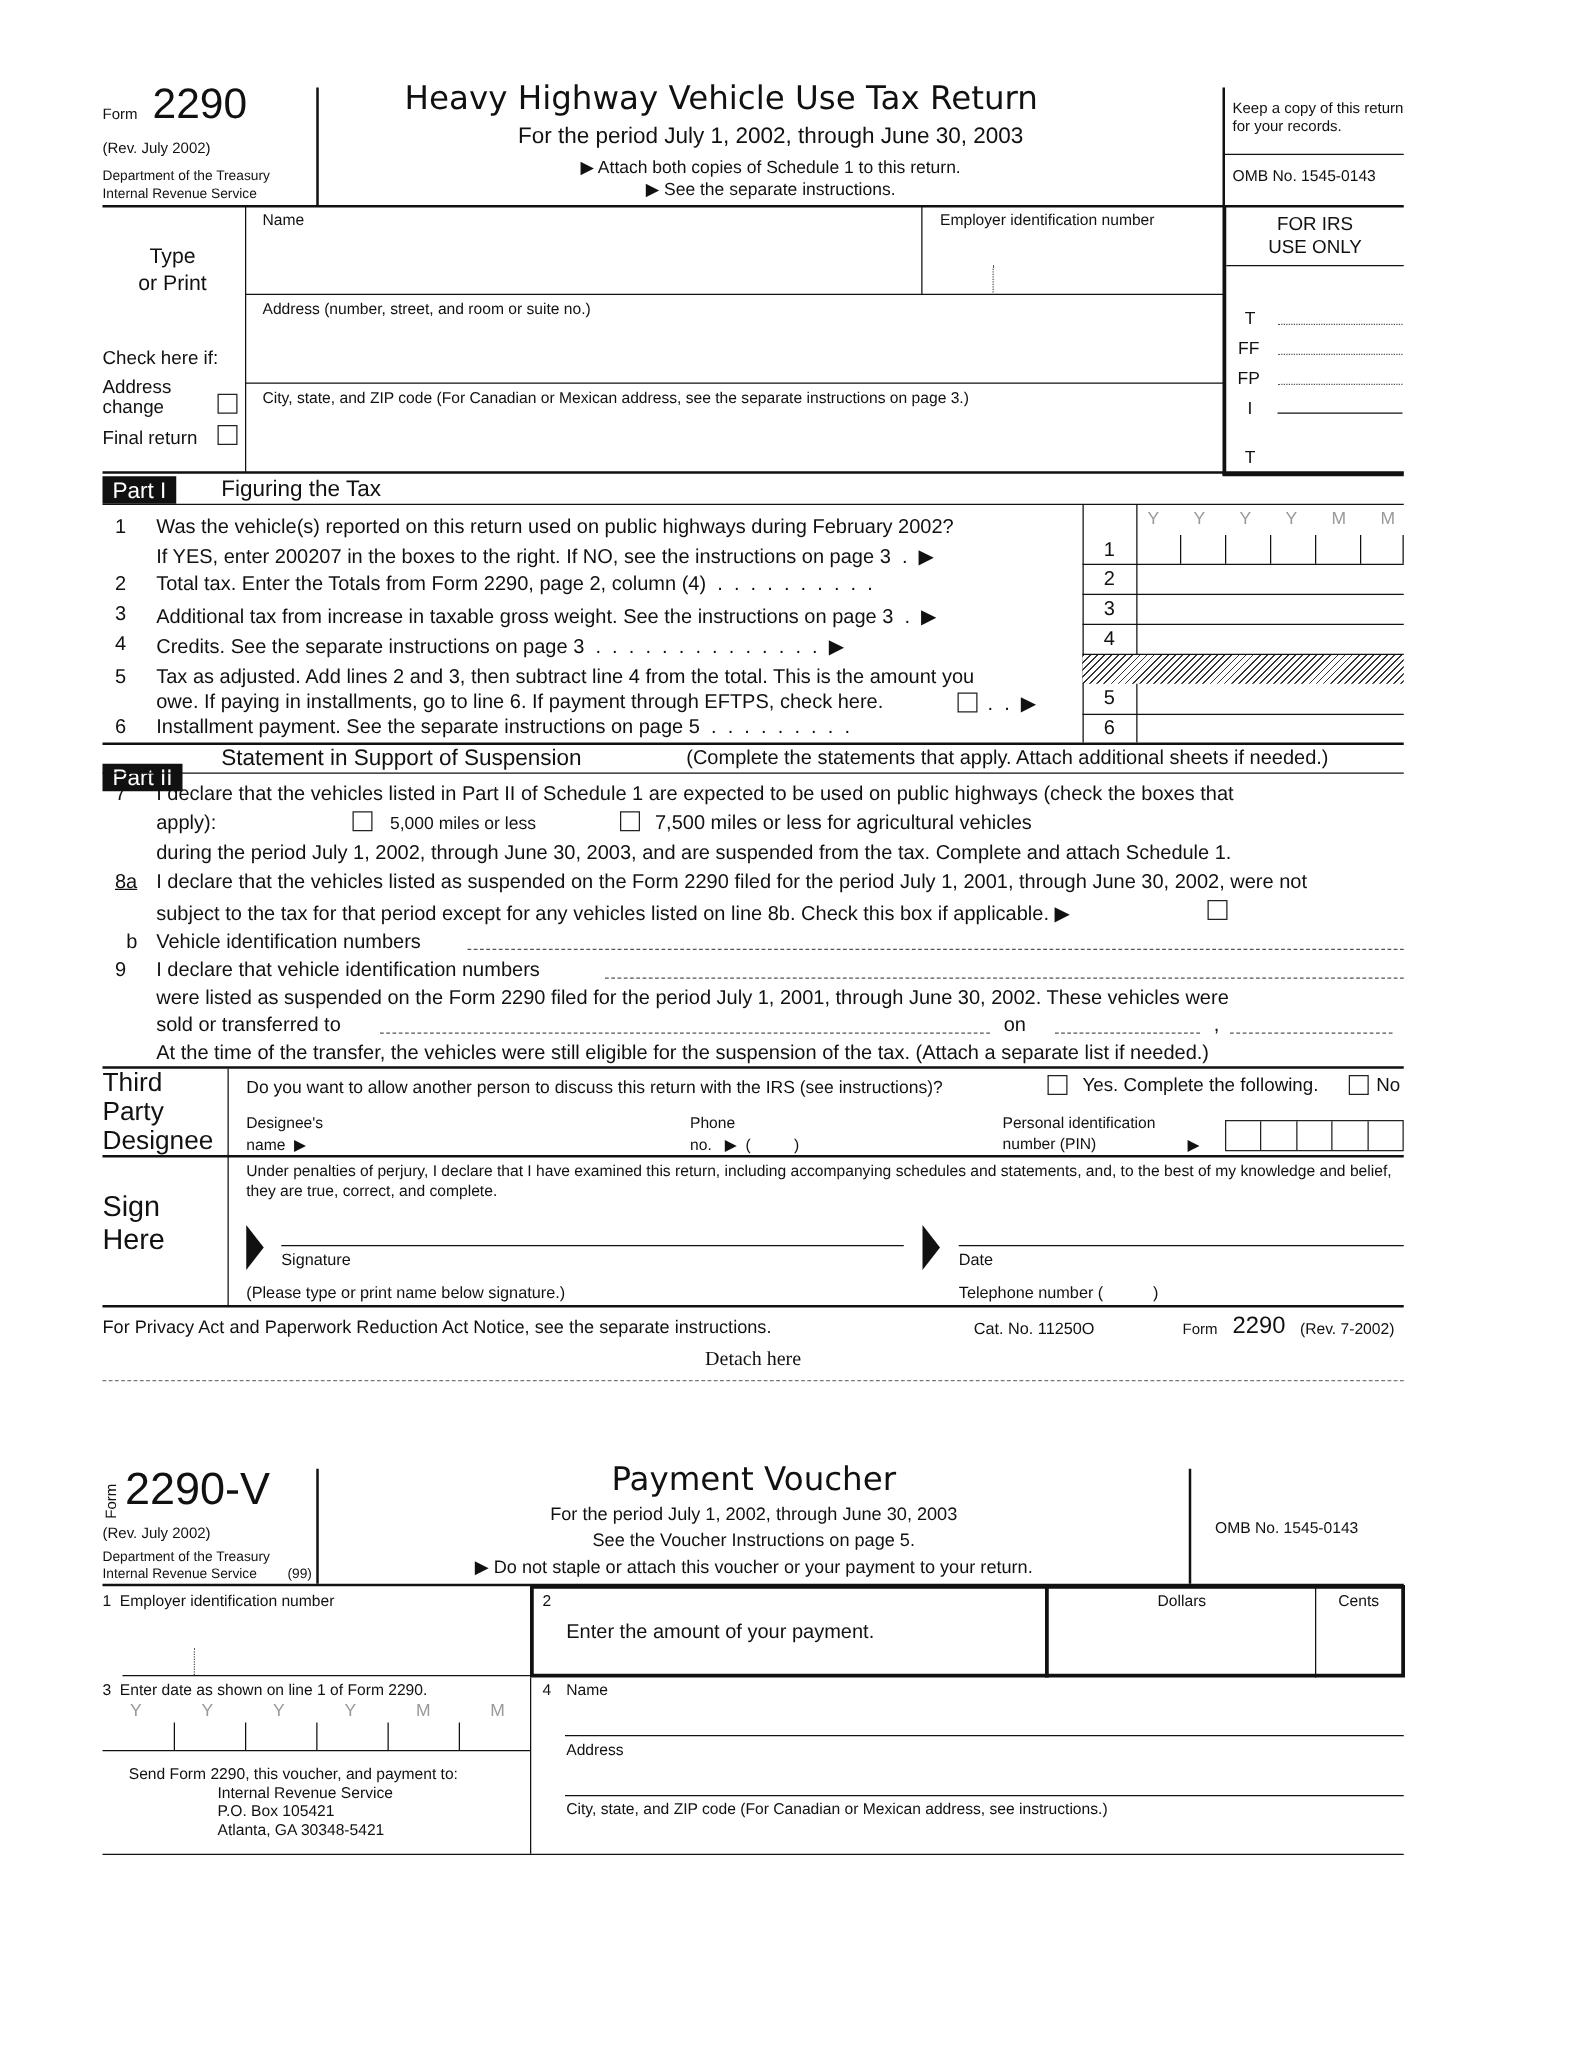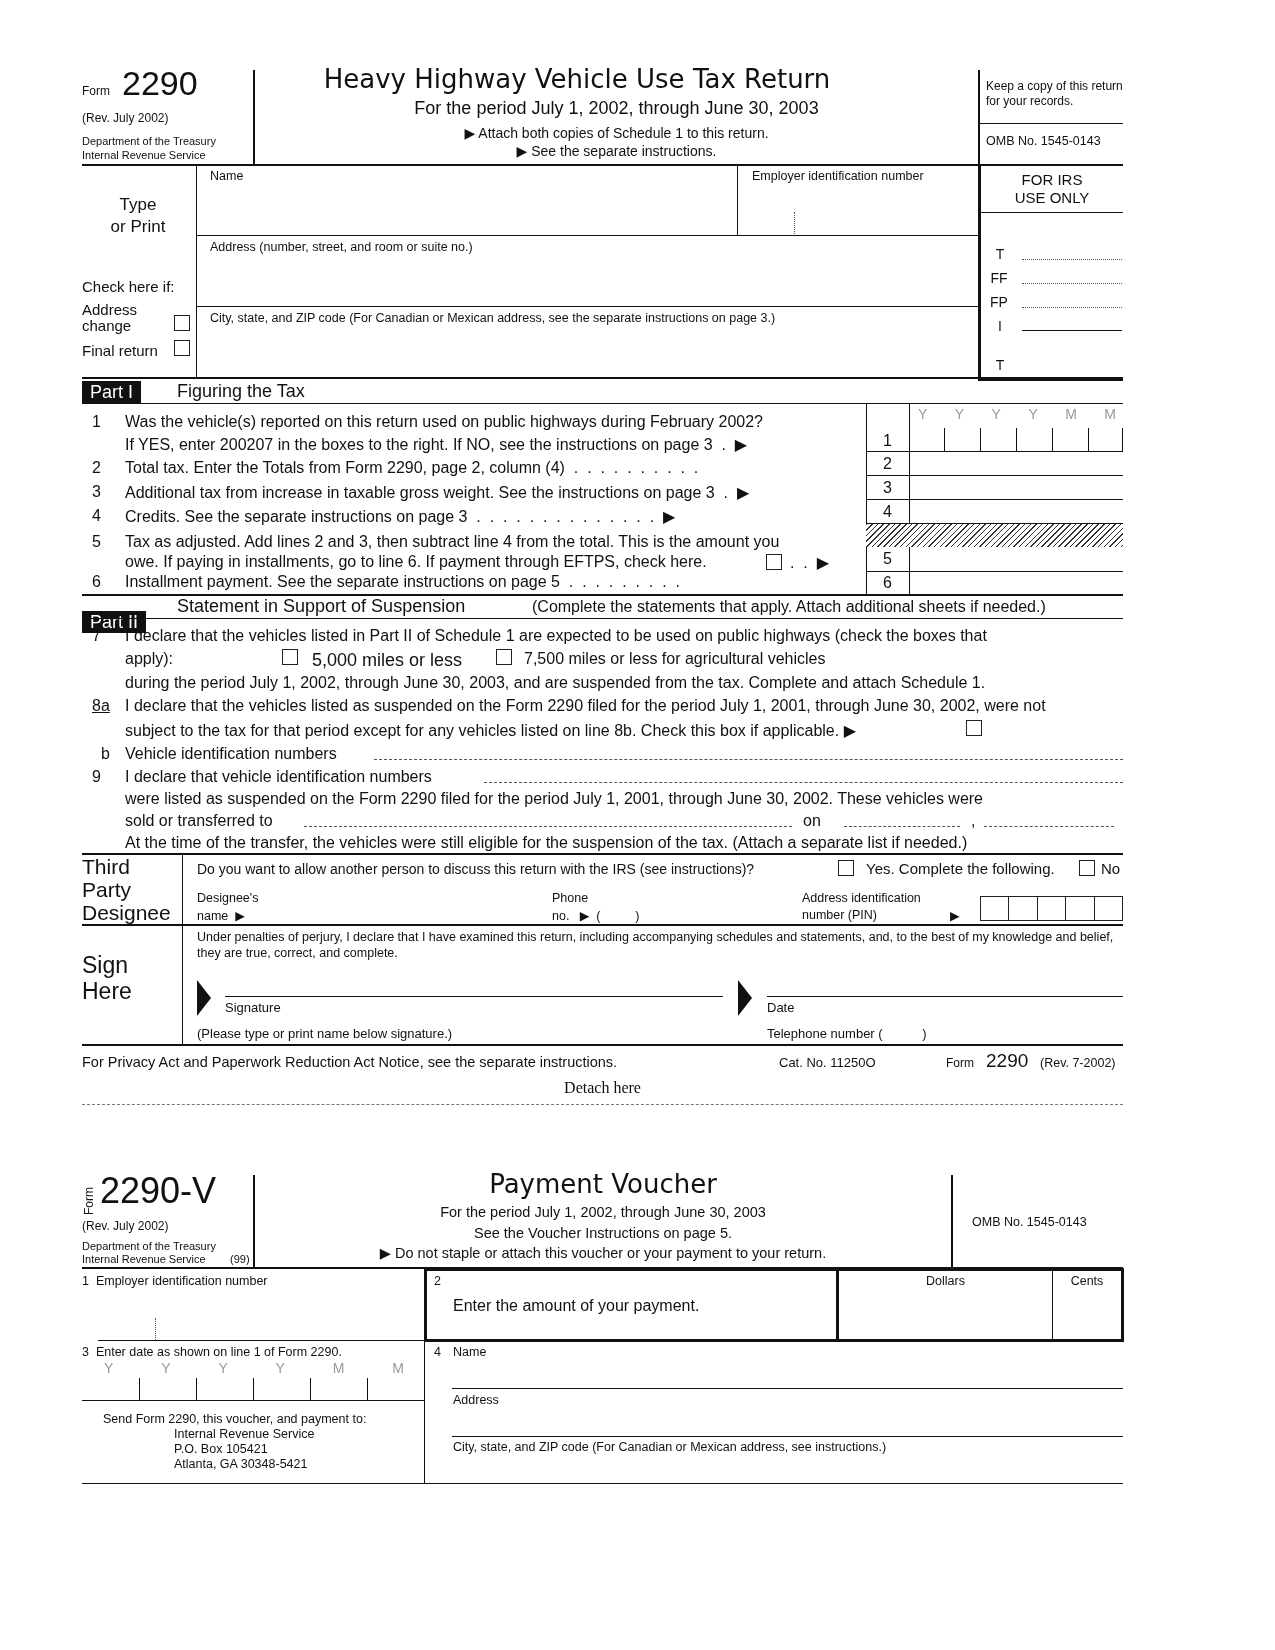--- a/index.html
+++ b/index.html
@@ -144,28 +144,28 @@
   <div class="hr" style="left:866px;top:571px;width:257px;"></div>
 
   <div class="abs" style="left:92px;top:573px;font-size:16px;">6</div>
   <div class="abs" style="left:125px;top:573px;font-size:16px;white-space:pre;">Installment payment. See the separate instructions on page 5  .  .  .  .  .  .  .  .  .</div>
   <div class="abs" style="left:866px;width:43px;top:574px;text-align:center;font-size:16px;">6</div>
   <div class="abs" style="left:911px;top:572px;width:212px;height:21px;"></div>
 
   <div class="hr thick" style="left:82px;top:594px;width:1041px;"></div>
   <div class="part-label" style="left:82px;top:596px;margin-top:15px;">Part II</div>
   <div class="abs" style="left:177px;top:596px;font-size:18px;">Statement in Support of Suspension</div>
-  <div class="abs" style="left:532px;top:598px;font-size:16px;">(Complete the statements that apply. Attach additional sheets if needed.)</div>
+  <div class="abs" style="left:549px;top:598px;font-size:16px;">(Complete the statements that apply. Attach additional sheets if needed.)</div>
   <div class="hr" style="left:82px;top:618px;width:1041px;"></div>
 
   <div class="abs" style="left:92px;top:627px;font-size:16px;">7</div>
   <div class="abs" style="left:125px;top:627px;font-size:16px;">I declare that the vehicles listed in Part II of Schedule 1 are expected to be used on public highways (check the boxes that</div>
   <div class="abs" style="left:125px;top:650px;font-size:16px;">apply):</div>
   <div class="box" style="left:282px;top:649px;"></div>
-  <div class="abs" style="left:312px;top:650px;font-size:18px;">5,000 miles or less</div>
+  <div class="abs" style="left:312px;top:650px;font-size:14px;">5,000 miles or less</div>
   <div class="box" style="left:496px;top:649px;"></div>
   <div class="abs" style="left:524px;top:650px;font-size:16px;">7,500 miles or less for agricultural vehicles</div>
   <div class="abs" style="left:125px;top:674px;font-size:16px;">during the period July 1, 2002, through June 30, 2003, and are suspended from the tax. Complete and attach Schedule 1.</div>
 
   <div class="abs" style="left:92px;top:697px;font-size:16px;text-decoration:underline;">8a</div>
   <div class="abs" style="left:125px;top:697px;font-size:16px;">I declare that the vehicles listed as suspended on the Form 2290 filed for the period July 1, 2001, through June 30, 2002, were not</div>
   <div class="abs" style="left:125px;top:721px;font-size:16px;">subject to the tax for that period except for any vehicles listed on line 8b. Check this box if applicable. ▶</div>
   <div class="box" style="left:966px;top:720px;"></div>
 
   <div class="abs" style="left:101px;top:745px;font-size:16px;">b</div>
@@ -196,21 +196,21 @@
   <div class="abs" style="left:866px;top:860px;font-size:15px;">Yes. Complete the following.</div>
   <div class="box" style="left:1079px;top:860px;"></div>
   <div class="abs" style="left:1101px;top:860px;font-size:15px;">No</div>
 
   <div class="abs" style="left:197px;top:891px;font-size:12.5px;">Designee's</div>
   <div class="abs" style="left:197px;top:908px;font-size:12.5px;white-space:pre;">name  ▶</div>
   <div class="abs" style="left:275px;top:895px;width:270px;height:26px;"></div>
   <div class="abs" style="left:552px;top:891px;font-size:12.5px;">Phone</div>
   <div class="abs" style="left:552px;top:908px;font-size:12.5px;white-space:pre;">no.   ▶  (          )</div>
   <div class="abs" style="left:625px;top:895px;width:170px;height:26px;"></div>
-  <div class="abs" style="left:802px;top:891px;font-size:12.5px;">Address identification</div>
+  <div class="abs" style="left:802px;top:891px;font-size:12.5px;">Personal identification</div>
   <div class="abs" style="left:802px;top:908px;font-size:12.5px;">number (PIN)</div>
   <div class="abs" style="left:950px;top:908px;font-size:12.5px;">▶</div>
   <div class="abs" style="left:980px;top:896px;width:143px;height:25px;border:1px solid #222;display:flex;">
     <div style="flex:1;border-right:1px solid #222;"></div>
     <div style="flex:1;border-right:1px solid #222;"></div>
     <div style="flex:1;border-right:1px solid #222;"></div>
     <div style="flex:1;border-right:1px solid #222;"></div>
     <div style="flex:1;"></div>
   </div>
 

